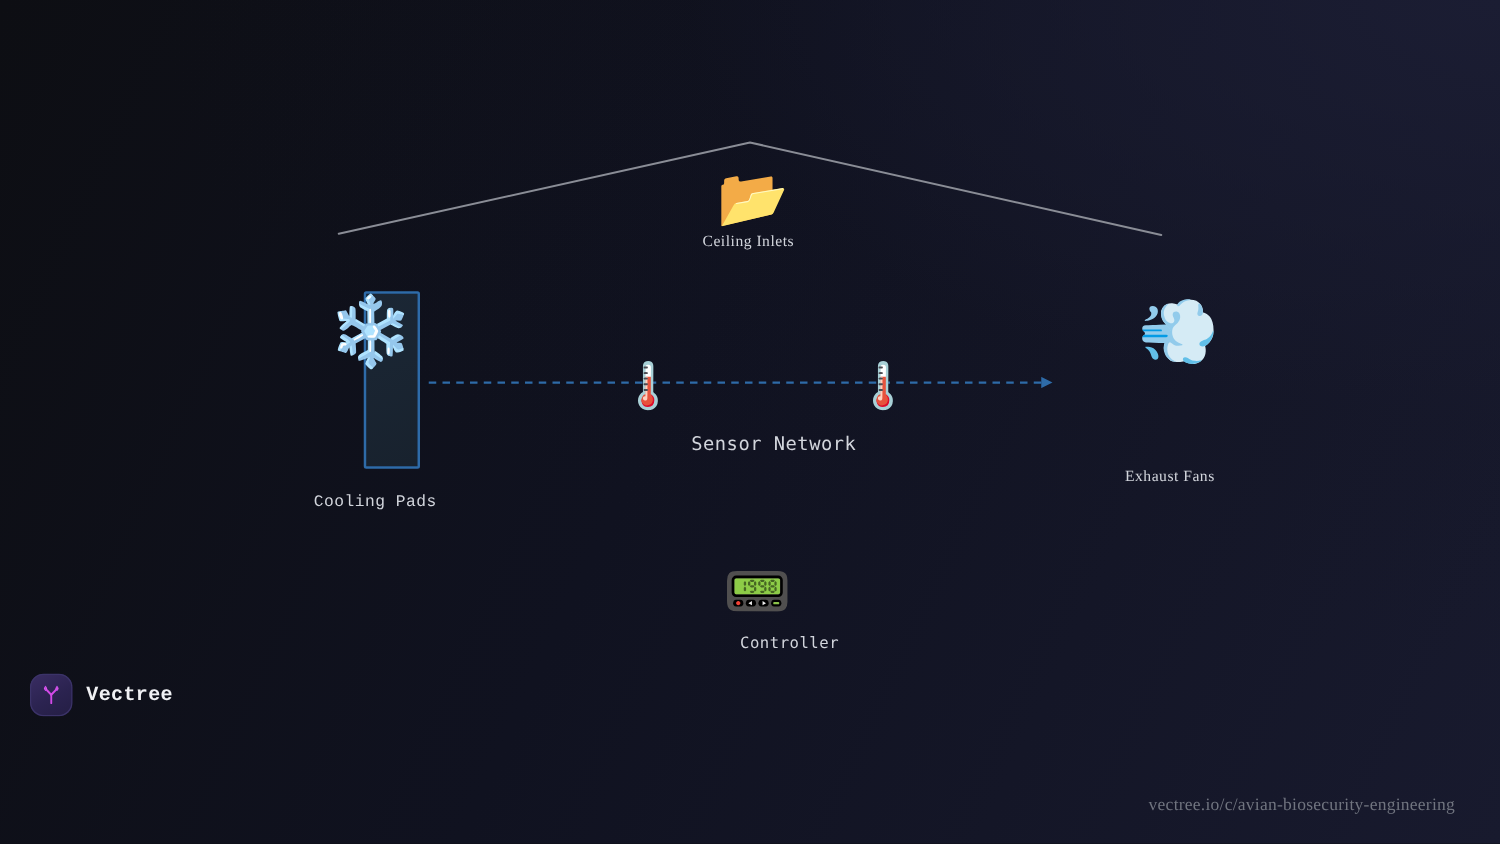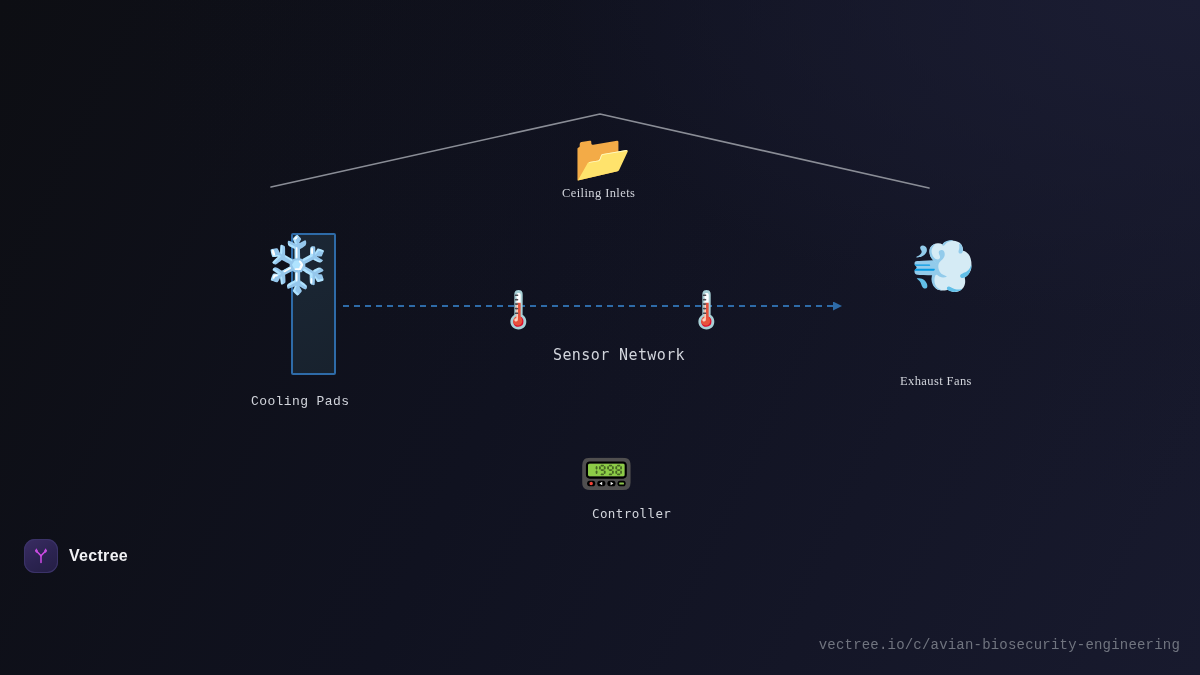--- a/index.html
+++ b/index.html
@@ -141,41 +141,41 @@
     gap:11px;
   }
   #brand-logo {
     width:34px; height:34px;
     border-radius:11px;
     background:linear-gradient(150deg, #3a2d63 0%, #2b2350 55%, #241e44 100%);
     display:flex; align-items:center; justify-content:center;
     box-shadow:0 0 0 1px #3b3368 inset;
   }
   #brand-name {
-    font-family:Liberation Sans, sans-serif;
+    font-family:Liberation Mono, monospace;
     font-size:16px;
     font-weight:bold;
     color:#f0f1f4;
     letter-spacing:0.3px;
   }
   #headline {
     position:absolute;
     left:24px; top:43px;
     width:830px;
     font-family:"DejaVu Sans Mono", monospace;
     font-size:33px;
     font-weight:bold;
     line-height:1.08;
     color:#ffffff;
     letter-spacing:-0.2px;
   }
   #footer-url {
     position:absolute;
-    right:20px; bottom:22px;
-    font-family:Liberation Mono, monospace;
+    right:36px; bottom:22px;
+    font-family:Liberation Serif, serif;
     font-size:14px;
     color:#70747f;
     letter-spacing:0.2px;
     white-space:nowrap;
   }
 </style>
 </head>
 <body>
 
 <div id="stage">

